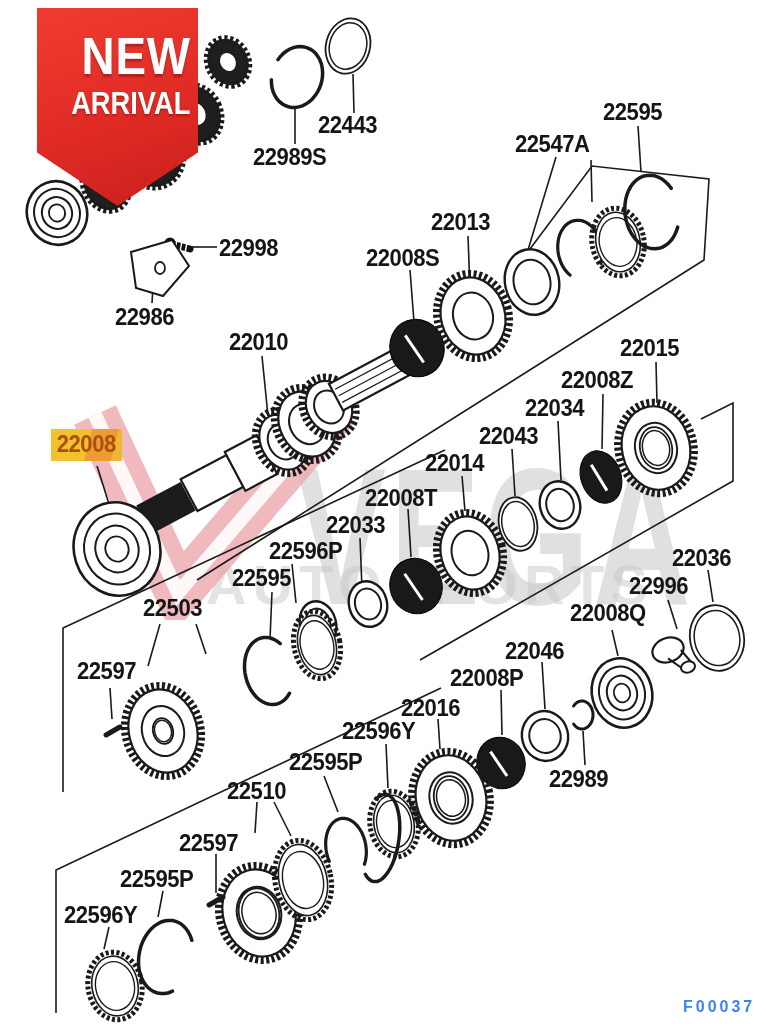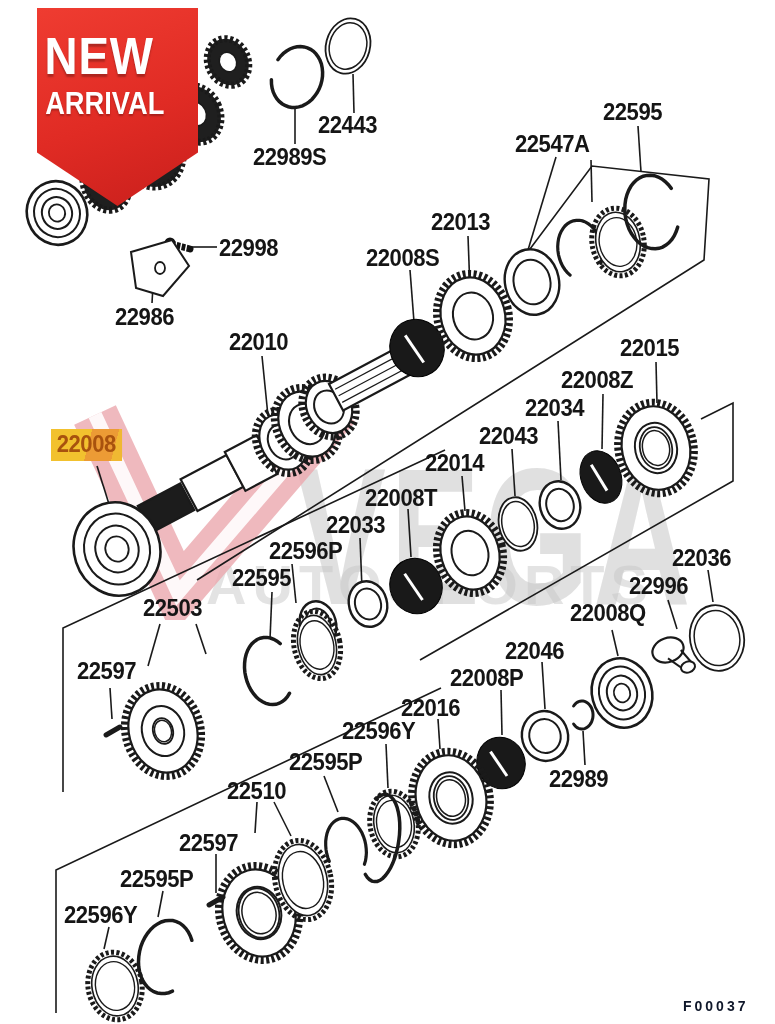--- a/index.html
+++ b/index.html
@@ -16,27 +16,27 @@
   
   #labels{position:absolute;left:0;top:0;width:775px;height:1024px;z-index:3;pointer-events:none;border-radius:21px;}
   .plabel{position:absolute;font-size:23px;font-weight:bold;color:#151515;letter-spacing:-0.5px;
           transform:scaleX(.96);transform-origin:left top;white-space:nowrap;line-height:1;}
   .plabel.hl{background:linear-gradient(105deg,#f2c12e 0 52%,#ec9b35 52% 86%,#f0b832 86%);
              color:#a8520e;padding:4px 7px 5px 6px;}
   
   .badge{position:absolute;left:37px;top:8px;width:161px;height:198px;z-index:4;
          background:linear-gradient(160deg,#ef3c31 0%,#e02b24 55%,#c91f1c 100%);
          clip-path:polygon(0 0,100% 0,100% 73%,50% 100%,0 73%);
-         display:flex;flex-direction:column;align-items:flex-start;color:#fff;font-weight:bold;}
+         display:flex;flex-direction:column;align-items:flex-end;color:#fff;font-weight:bold;}
   .badge-l1{margin-top:22px;font-size:52px;letter-spacing:1px;transform:scaleX(.88);
             text-shadow:0 3px 2px rgba(0,0,0,.25);line-height:1;}
   .badge-l2{margin-top:6px;font-size:31px;transform:scaleX(.88);
             text-shadow:0 2px 2px rgba(0,0,0,.25);line-height:1;}
-  .figcode{position:absolute;left:683px;top:998px;z-index:3;font-size:14px;font-weight:bold;
-           letter-spacing:3px;color:#0f172a;}
+  .figcode{position:absolute;left:683px;top:998px;z-index:3;font-size:16px;font-weight:bold;
+           letter-spacing:3px;color:#3b82f6;}
 </style>
 </head>
 <body>
 
 <div class="stage">
 
   <div class="wm" id="wm-word1">VEGA</div>
   <div class="wm" id="wm-word2">AUTOSPORTS</div>
   <svg class="wm-v" width="290" height="225" viewBox="0 0 290 225">
     <path d="M25,20 L108,198 L268,12" fill="none" stroke="#eba8ae" stroke-width="46" opacity="0.8"></path>

